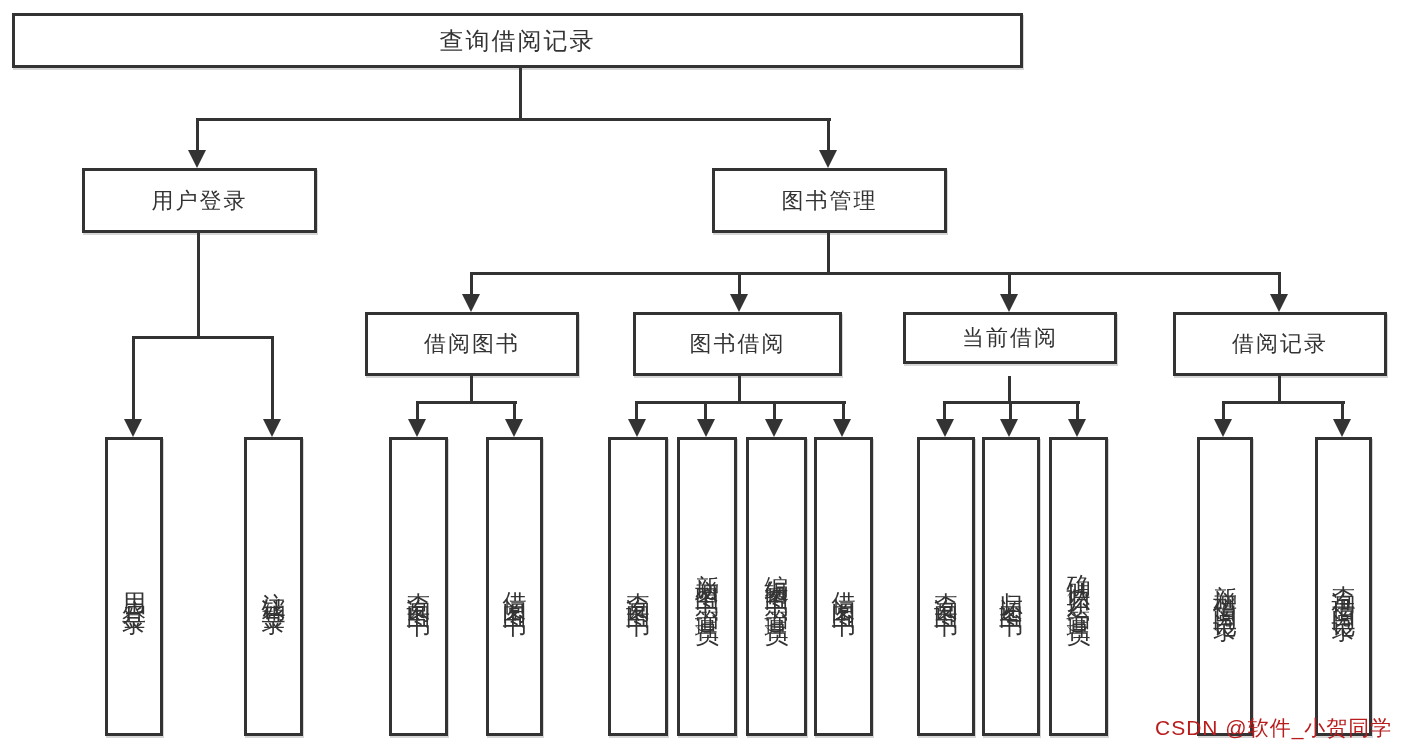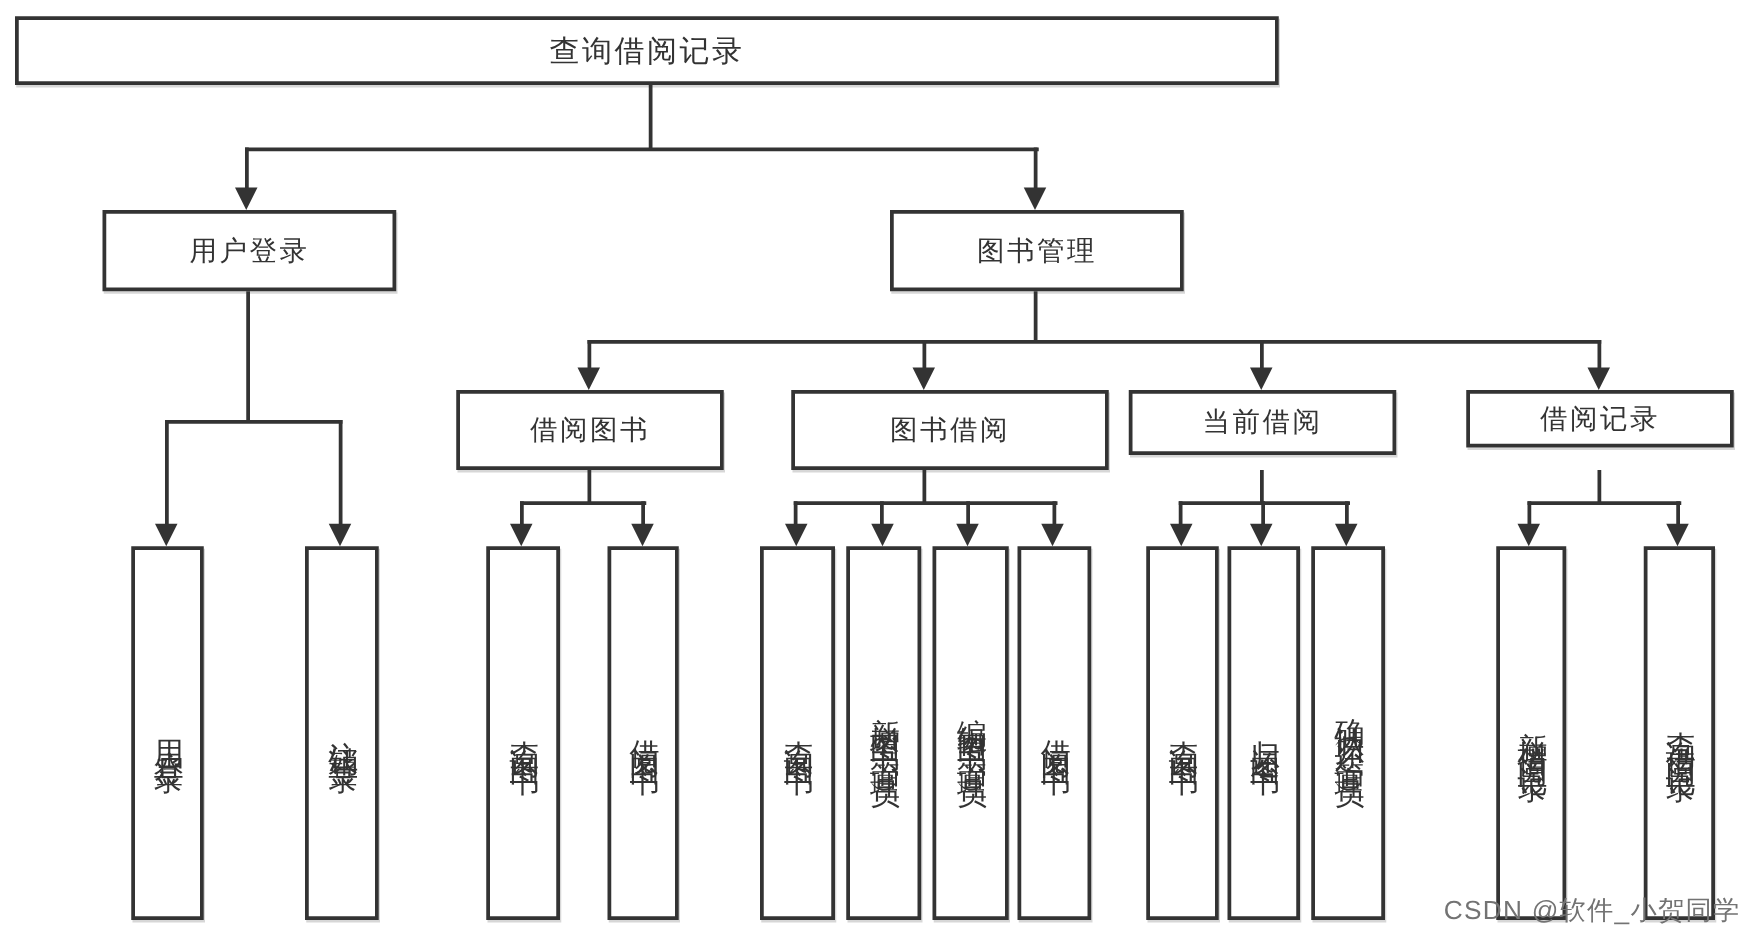--- a/index.html
+++ b/index.html
@@ -24,41 +24,41 @@
     font-size:24px;letter-spacing:7px;white-space:nowrap;
   }
   .line{position:absolute;background:#333;}
   .arr{
     position:absolute;width:0;height:0;
     border-left:9px solid transparent;border-right:9px solid transparent;
     border-top:18px solid #333;
   }
   .watermark{
     position:absolute;left:1155px;top:714px;font-size:21px;
-    color:#737373;letter-spacing:1px;white-space:nowrap;
+    color:#b91c1c;letter-spacing:1px;white-space:nowrap;
   }
 </style>
 </head>
 <body>
 
 <div id="stage">
 
   <div class="box root" style="left:12px;top:13px;width:1011px;height:55px;">查询借阅记录</div>
 
   <div class="box" style="left:82px;top:168px;width:235px;height:65px;">用户登录</div>
 
   <div class="box" style="left:712px;top:168px;width:235px;height:65px;text-align:right;">图书管理</div>
 
   <div class="box" style="left:365px;top:312px;width:214px;height:64px;">借阅图书</div>
 
-  <div class="box" style="left:633px;top:312px;width:254px;height:64px;">图书借阅</div>
+  <div class="box" style="left:633px;top:312px;width:209px;height:64px;">图书借阅</div>
 
   <div class="box" style="left:903px;top:312px;width:214px;height:52px;">当前借阅</div>
 
-  <div class="box" style="left:1173px;top:312px;width:214px;height:46px;text-align:center;">借阅记录</div>
+  <div class="box" style="left:1173px;top:312px;width:214px;height:64px;text-align:center;">借阅记录</div>
 
   <div class="vbox" style="left:105px;top:437px;width:58px;height:299px;">
     <span>用户登录</span>
     </div>
 
   <div class="vbox" style="left:244px;top:437px;width:59px;height:299px;">
     <span>注销登录</span>
     </div>
 
   <div class="vbox" style="left:389px;top:437px;width:59px;height:299px;">

